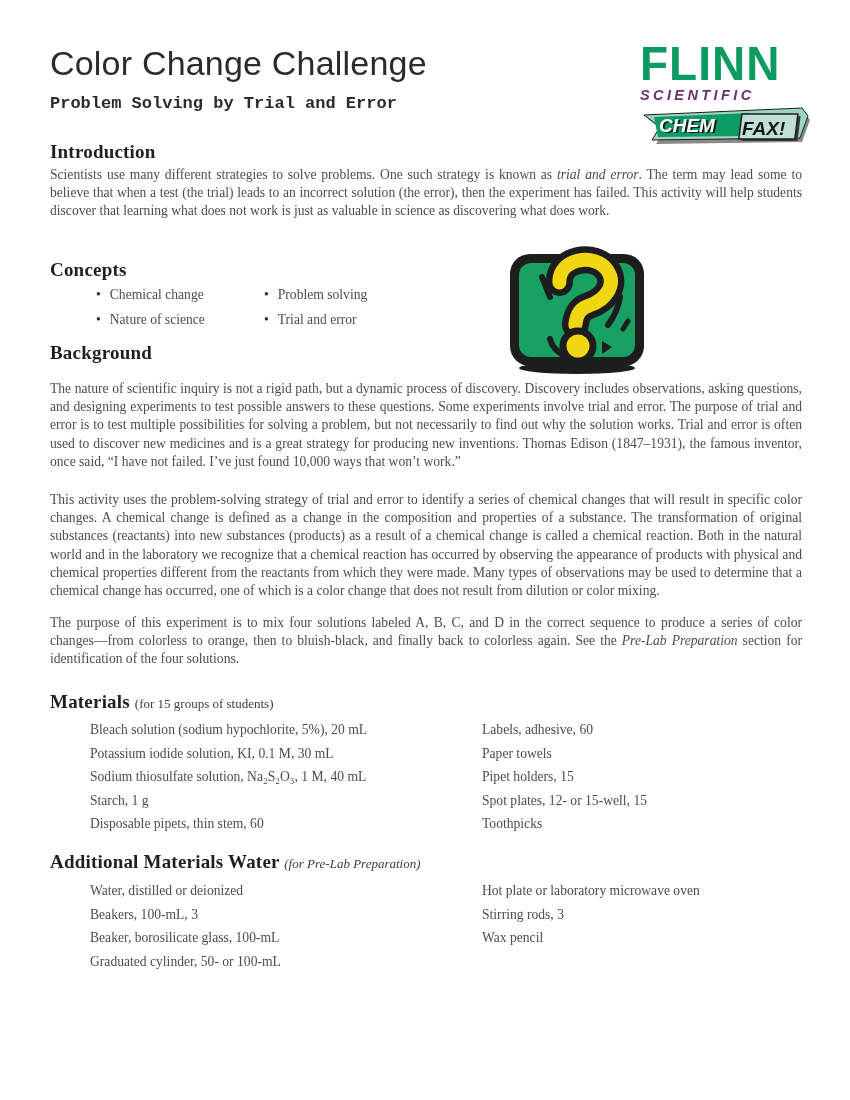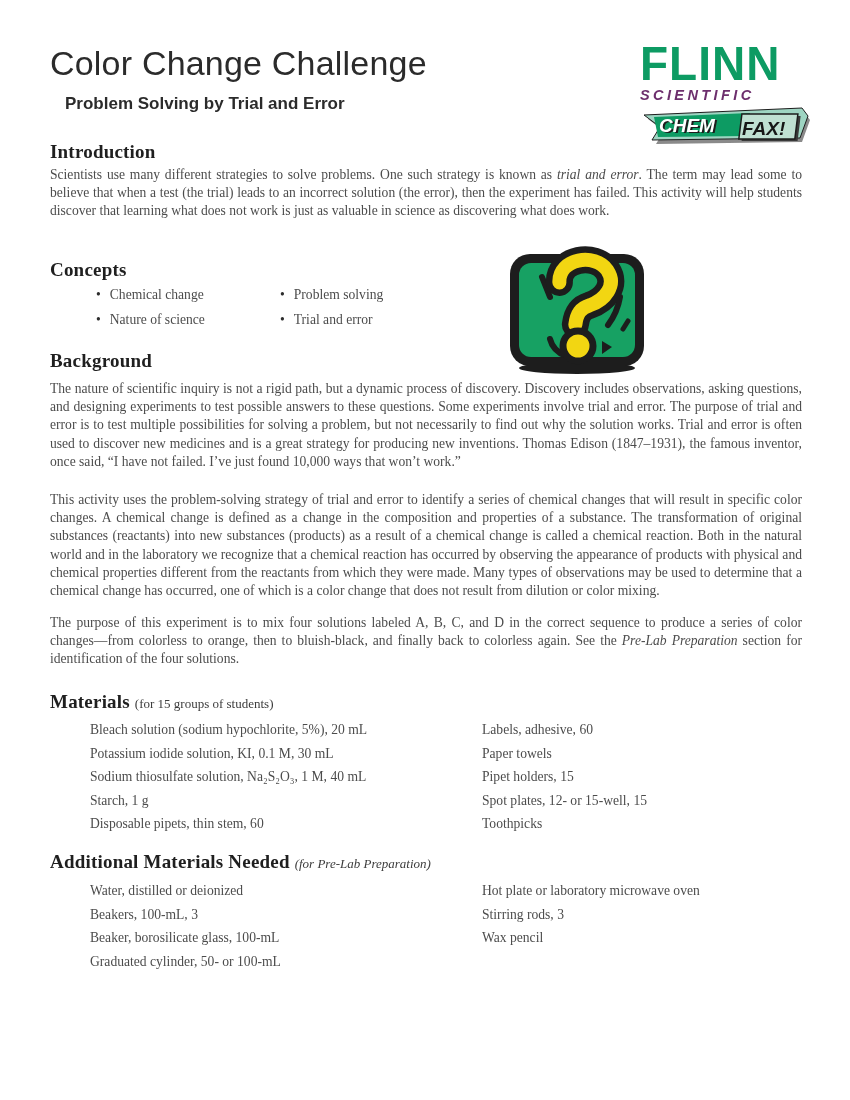--- a/index.html
+++ b/index.html
@@ -14,22 +14,22 @@
     overflow: hidden;
   }
   
   .doc-title {
     position: absolute; left: 50px; top: 44px;
     font-family: "Liberation Sans", sans-serif;
     font-size: 34px; font-weight: 400; color: #2b2b2b;
     letter-spacing: 0.2px;
   }
   .doc-subtitle {
-    position: absolute; left: 65px; top: 94px;
-    font-family: Liberation Sans, sans-serif;
+    position: absolute; left: 50px; top: 94px;
+    font-family: Liberation Mono, monospace;
     font-size: 17px; font-weight: 700; color: #2b2b2b; text-align: center;
   }
   
   .logo { position: absolute; left: 640px; top: 42px; width: 172px; text-align: left; }
   .logo-flinn {
     font-family: "Liberation Sans", sans-serif;
     font-weight: 700; font-size: 46px; line-height: 0.92;
     letter-spacing: 1px; transform: scaleY(1.04); transform-origin: top left;
   }
   .logo-scientific {
@@ -53,21 +53,21 @@
   
   .para {
     position: absolute; left: 50px; width: 752px;
     font-size: 13.6px; line-height: 18.2px; text-align: justify;
     color: #4c4c4c;
     font-family: Liberation Serif, serif;
   }
   .para .em { font-style: italic; }
   
   .concepts-list { position: absolute; left: 50px; top: 287px; width: 470px; }
-  .concept-row { display: flex; margin-bottom: 9px; gap: 16px; }
+  .concept-row { display: flex; margin-bottom: 9px; }
   .concept-cell { font-size: 13.6px; color: #4c4c4c; }
   .concept-cell .bullet { margin-right: 9px; color: #2c2c2c; }
   .concept-col1 { width: 214px; padding-left: 46px; }
   .concept-col2 { padding-left: 0; }
   
   .two-col { position: absolute; left: 90px; width: 712px; display: flex; gap: 32px; }
   .two-col .col { font-size: 13.6px; color: #4c4c4c; }
   .two-col .col1 { width: 360px; }
   .two-col .col .item { line-height: 23.5px; }
   
@@ -151,21 +151,21 @@
     <polygon points="100,96 110,102 100,109" fill="#1d1d1d"></polygon>
 
     <g transform="rotate(7 78 50)">
       <path d="M56,40 C52,16 88,6 102,22 C114,36 103,52 89,59 C80,63 77,69 77,80" stroke="#1d1d1d" stroke-width="27" stroke-linecap="round" fill="none"></path>
       <path d="M56,40 C52,16 88,6 102,22 C114,36 103,52 89,59 C80,63 77,69 77,80" stroke="#f2d612" stroke-width="14" stroke-linecap="round" fill="none"></path>
     </g>
 
     <circle cx="76" cy="101" r="15" fill="#f2d612" stroke="#1d1d1d" stroke-width="7"></circle>
   </svg>
 
-  <div class="sec-heading" style="top:350px">Background</div>
+  <div class="sec-heading" style="top:342px">Background</div>
   <div class="para" style="top:380px">The nature of scientific inquiry is not a rigid path, but a dynamic process of discovery. Discovery includes observations, asking questions, and designing experiments to test possible answers to these questions. Some experiments involve trial and error. The purpose of trial and error is to test multiple possibilities for solving a problem, but not necessarily to find out why the solution works. Trial and error is often used to discover new medicines and is a great strategy for producing new inventions. Thomas Edison (1847–1931), the famous inventor, once said, “I have not failed. I’ve just found 10,000 ways that won’t work.”</div>
   <div class="para" style="top:491px">This activity uses the problem-solving strategy of trial and error to identify a series of chemical changes that will result in specific color changes. A chemical change is defined as a change in the composition and properties of a substance. The transformation of original substances (reactants) into new substances (products) as a result of a chemical change is called a chemical reaction. Both in the natural world and in the laboratory we recognize that a chemical reaction has occurred by observing the appearance of products with physical and chemical properties different from the reactants from which they were made. Many types of observations may be used to determine that a chemical change has occurred, one of which is a color change that does not result from dilution or color mixing.</div>
   <div class="para" style="top:614px"><span>The purpose of this experiment is to mix four solutions labeled A, B, C, and D in the correct sequence to produce a series of color changes—from colorless to orange, then to bluish-black, and finally back to colorless again. See the </span><span class="em">Pre-Lab Preparation</span><span> section for identification of the four solutions.</span></div>
 
   <div class="sec-heading" style="top:691px"><span>Materials</span> <span class="note">(for 15 groups of students)</span></div>
   <div class="two-col" style="top:718px">
     <div class="col col1">
       <div class="item">Bleach solution (sodium hypochlorite, 5%), 20 mL</div>
       <div class="item">Potassium iodide solution, KI, 0.1 M, 30 mL</div>
       <div class="item">Sodium thiosulfate solution, Na₂S₂O₃, 1 M, 40 mL</div>
@@ -174,21 +174,21 @@
     </div>
     <div class="col col2">
       <div class="item">Labels, adhesive, 60</div>
       <div class="item">Paper towels</div>
       <div class="item">Pipet holders, 15</div>
       <div class="item">Spot plates, 12- or 15-well, 15</div>
       <div class="item">Toothpicks</div>
     </div>
   </div>
 
-  <div class="sec-heading" style="top:851px"><span>Additional Materials Needed</span> <span class="note note-italic"><span>(for </span><span>Pre-Lab Preparation</span><span>)</span></span></div>
+  <div class="sec-heading" style="top:851px"><span>Additional Materials Water</span> <span class="note note-italic"><span>(for </span><span>Pre-Lab Preparation</span><span>)</span></span></div>
   <div class="two-col" style="top:879px">
     <div class="col col1">
       <div class="item">Water, distilled or deionized</div>
       <div class="item">Beakers, 100-mL, 3</div>
       <div class="item">Beaker, borosilicate glass, 100-mL</div>
       <div class="item">Graduated cylinder, 50- or 100-mL</div>
     </div>
     <div class="col col2">
       <div class="item">Hot plate or laboratory microwave oven</div>
       <div class="item">Stirring rods, 3</div>

